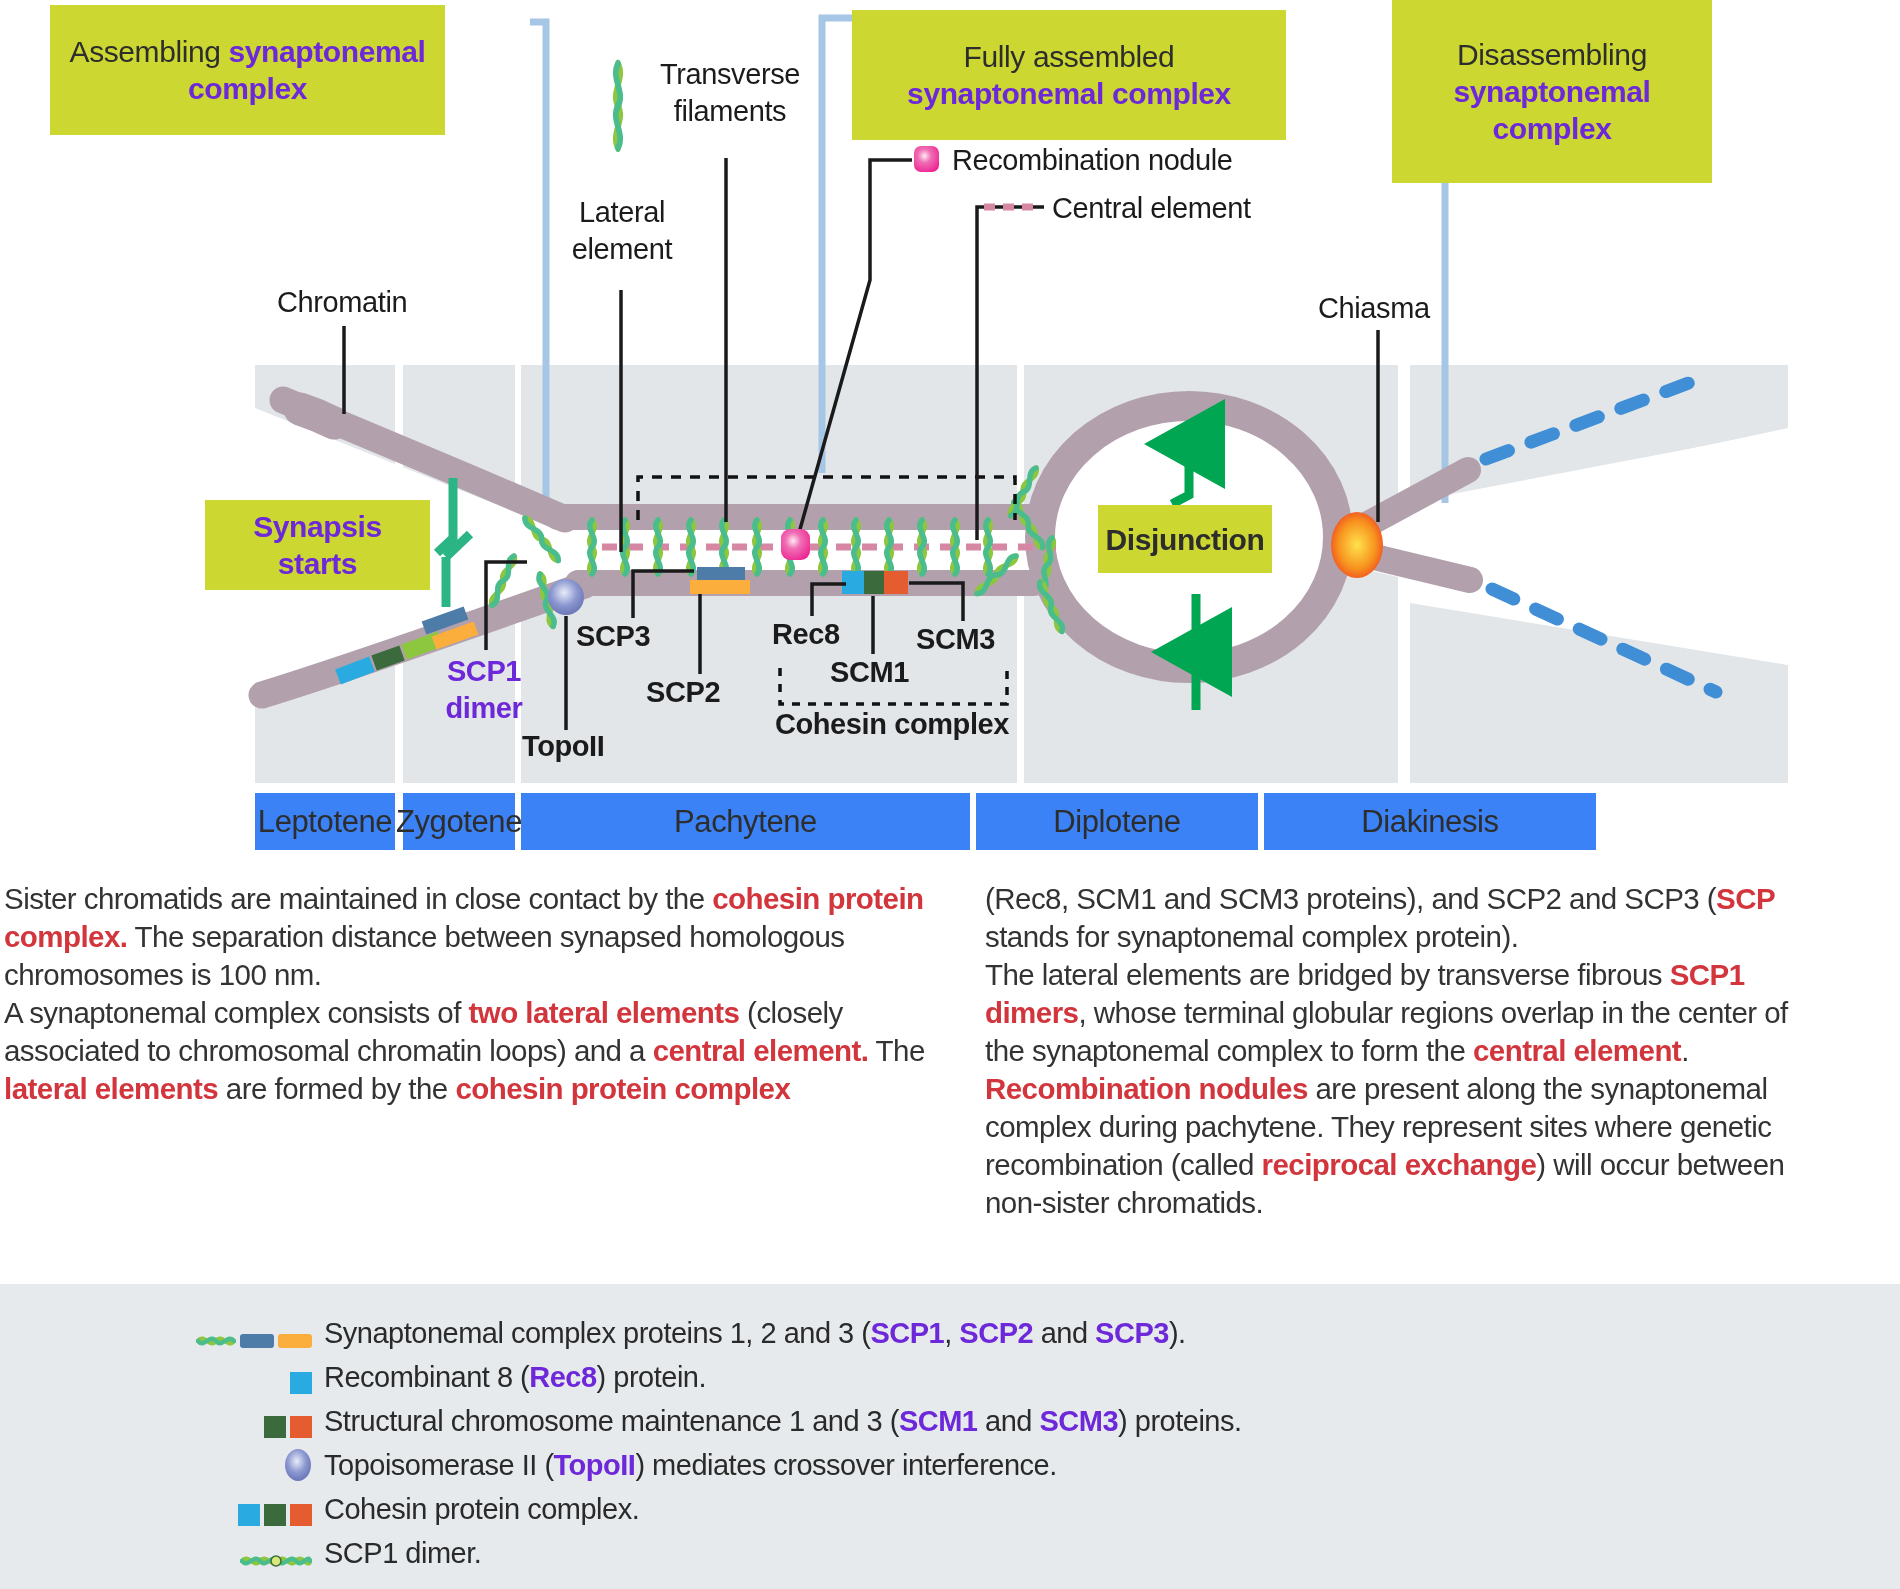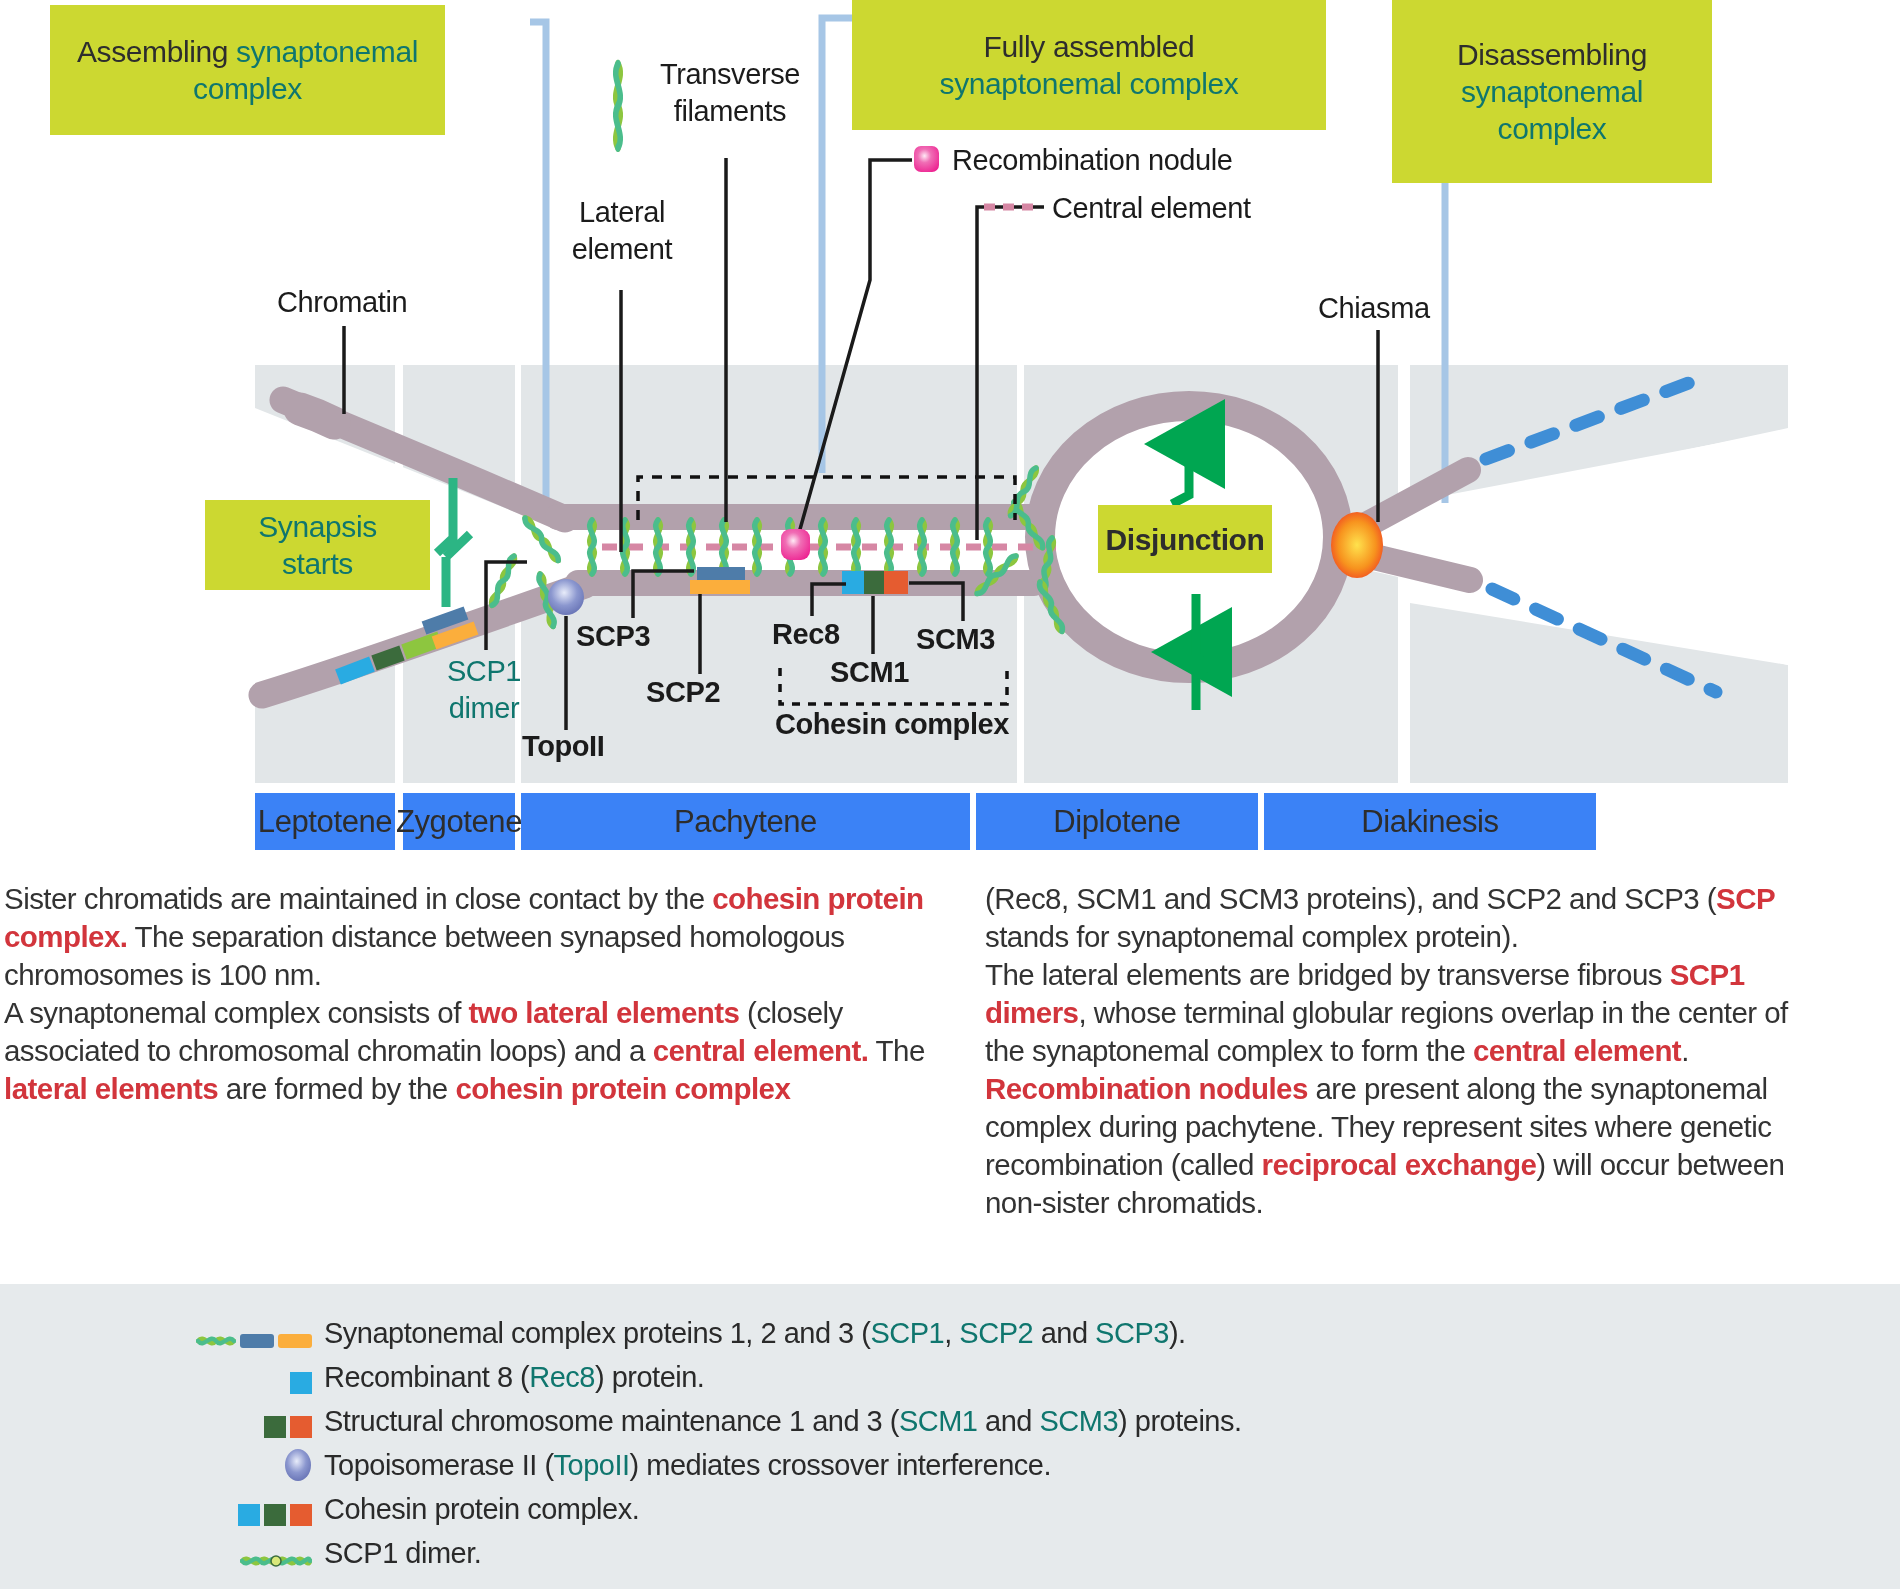--- a/index.html
+++ b/index.html
@@ -9,21 +9,21 @@
   .lbl{position:absolute;font-size:29px;letter-spacing:-0.4px;line-height:33px;color:#1b1b1b;white-space:nowrap;}
   .lbl.b{font-weight:bold;}
   .ctr{text-align:center;white-space:normal;}
   .ybox{position:absolute;background:#ccd831;display:flex;align-items:center;justify-content:center;
         text-align:center;font-size:30px;line-height:37px;color:#2d2d2d;letter-spacing:-0.4px;}
   .stage{position:absolute;top:793px;height:57px;background:#3b82f6;display:flex;align-items:center;
          justify-content:center;font-size:31px;color:#2d2d2d;letter-spacing:-0.4px;}
   .bodycol{position:absolute;top:880px;font-size:29.5px;line-height:38px;letter-spacing:-0.55px;color:#333;}
   .bodycol p{margin:0;}
   .seg-red{color:#d2353c;font-weight:bold;}
-  .seg-bold{font-weight:normal;color:#0f766e;}
+  .seg-bold{font-weight:bold;color:#6d28d9;}
   #legend{position:absolute;left:0;top:1284px;width:1900px;height:305px;background:#e6eaec;}
   .lrow{position:absolute;left:0;width:1900px;height:40px;display:flex;align-items:flex-end;}
   .icell{width:312px;display:flex;justify-content:flex-end;align-items:center;gap:4px;flex:0 0 312px;}
   .ltext{margin-left:12px;font-size:29px;letter-spacing:-0.5px;color:#2a2a2a;white-space:nowrap;}
   .sq{width:22px;height:22px;display:inline-block;}
 </style>
 </head>
 <body>
 
 <div id="page">
@@ -183,21 +183,21 @@
       <path d="M1172,504 L1189,495 L1189,444" marker-end="url(#ah)"></path>
       <path d="M1196,594 L1196,652" marker-end="url(#ah)" transform="rotate(180 1196 652)"></path>
       <path d="M1196,594 L1196,655 M1196,655 L1210,670"></path>
       <path d="M453,478 V538 L437,553 M470,534 L446,557 M446,557 V607" stroke="#2cb584"></path>
     </g>
   </svg>
 
   <div class="ybox" style="left:50px;top:5px;width:395px;height:130px">
     <div><span>Assembling </span><span class="seg-bold">synaptonemal</span><br><span class="seg-bold">complex</span></div>
   </div>
-  <div class="ybox" style="left:852px;top:0;width:474px;height:130px">
+  <div class="ybox" style="left:852px;top:10px;width:434px;height:130px">
     <div><span>Fully assembled</span><br><span class="seg-bold">synaptonemal complex</span></div>
   </div>
   <div class="ybox" style="left:1392px;top:0px;width:320px;height:183px">
     <div><span>Disassembling</span><br><span class="seg-bold">synaptonemal</span><br><span class="seg-bold">complex</span></div>
   </div>
 
   <div class="lbl" style="left:277px;top:286px">Chromatin</div>
   <div class="lbl ctr" style="left:640px;top:56px;width:180px;line-height:37px"><span>Transverse</span><br><span>filaments</span></div>
   <div class="lbl ctr" style="left:558px;top:194px;width:128px;line-height:37px"><span>Lateral</span><br><span>element</span></div>
   <div class="lbl" style="left:952px;top:144px">Recombination nodule</div>

